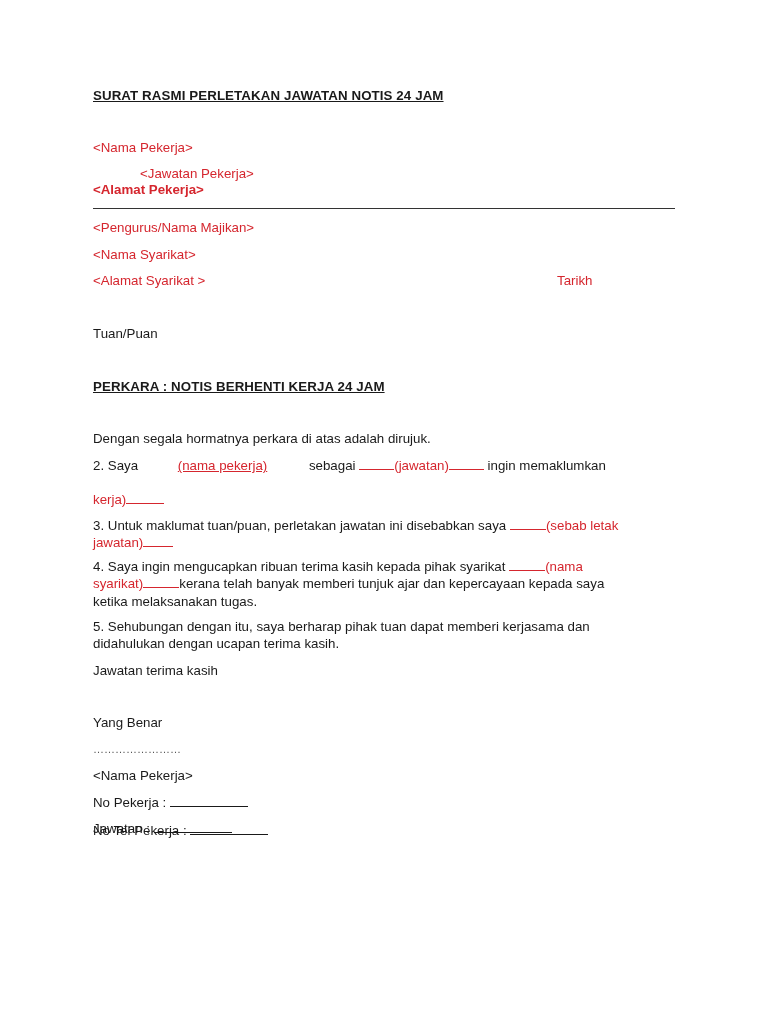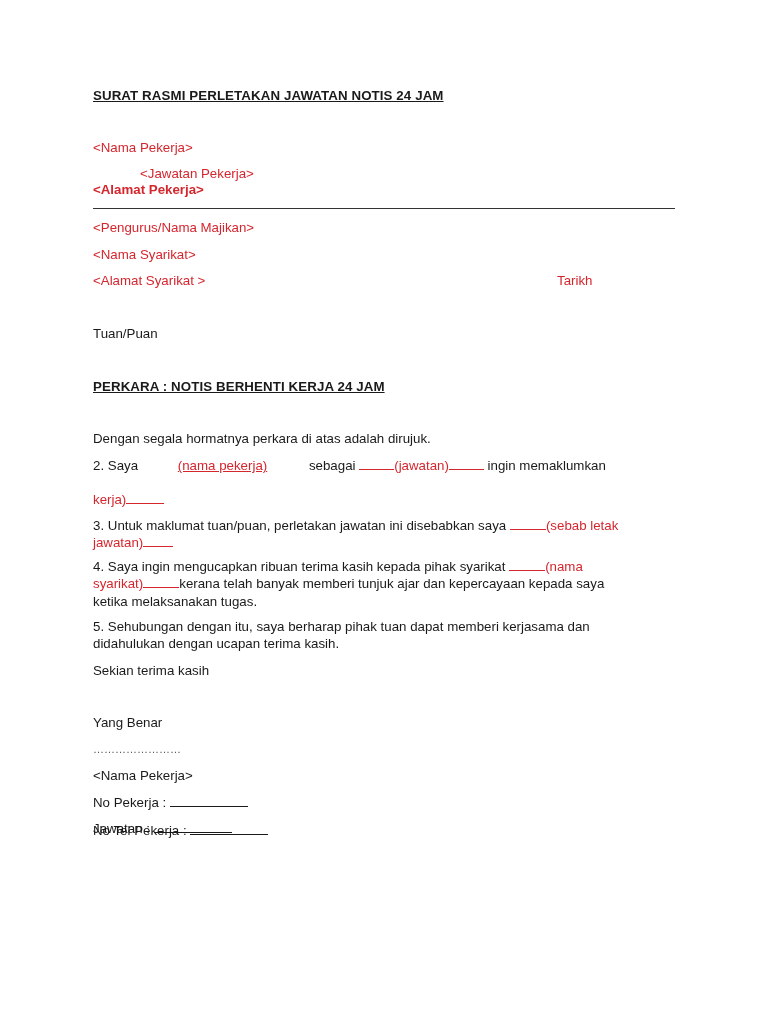--- a/index.html
+++ b/index.html
@@ -94,21 +94,21 @@
     <span>4. Saya ingin mengucapkan ribuan terima kasih kepada pihak syarikat </span><span class="red"><span class="blank" style="width:36px;"></span><span>(nama</span></span>
   </div>
   <div class="line" style="top:575px;">
     <span class="red"><span>syarikat)</span><span class="blank" style="width:36px;"></span></span><span>kerana telah banyak memberi tunjuk ajar dan kepercayaan kepada saya</span>
   </div>
   <div class="line" style="top:593px;">ketika melaksanakan tugas.</div>
 
   <div class="line" style="top:618px;">5. Sehubungan dengan itu, saya berharap pihak tuan dapat memberi kerjasama dan</div>
   <div class="line" style="top:635px;">didahulukan dengan ucapan terima kasih.</div>
 
-  <div class="line" style="top:662px;">Sekian terima kasih</div>
+  <div class="line" style="top:662px;">Jawatan terima kasih</div>
 
   <div class="line" style="top:714px;">Yang Benar</div>
   <div class="line" style="top:741px; font-size:11px; color:#555;">……………………</div>
   <div class="line" style="top:767px;">&lt;Nama Pekerja&gt;</div>
 
   <div class="line" style="top:794px;">
     <span>No Pekerja : </span><span class="blank" style="width:78px;"></span>
   </div>
   <div class="line" style="top:820px;text-align:right;">
     <span>Jawatan : </span><span class="blank" style="width:78px;"></span>

